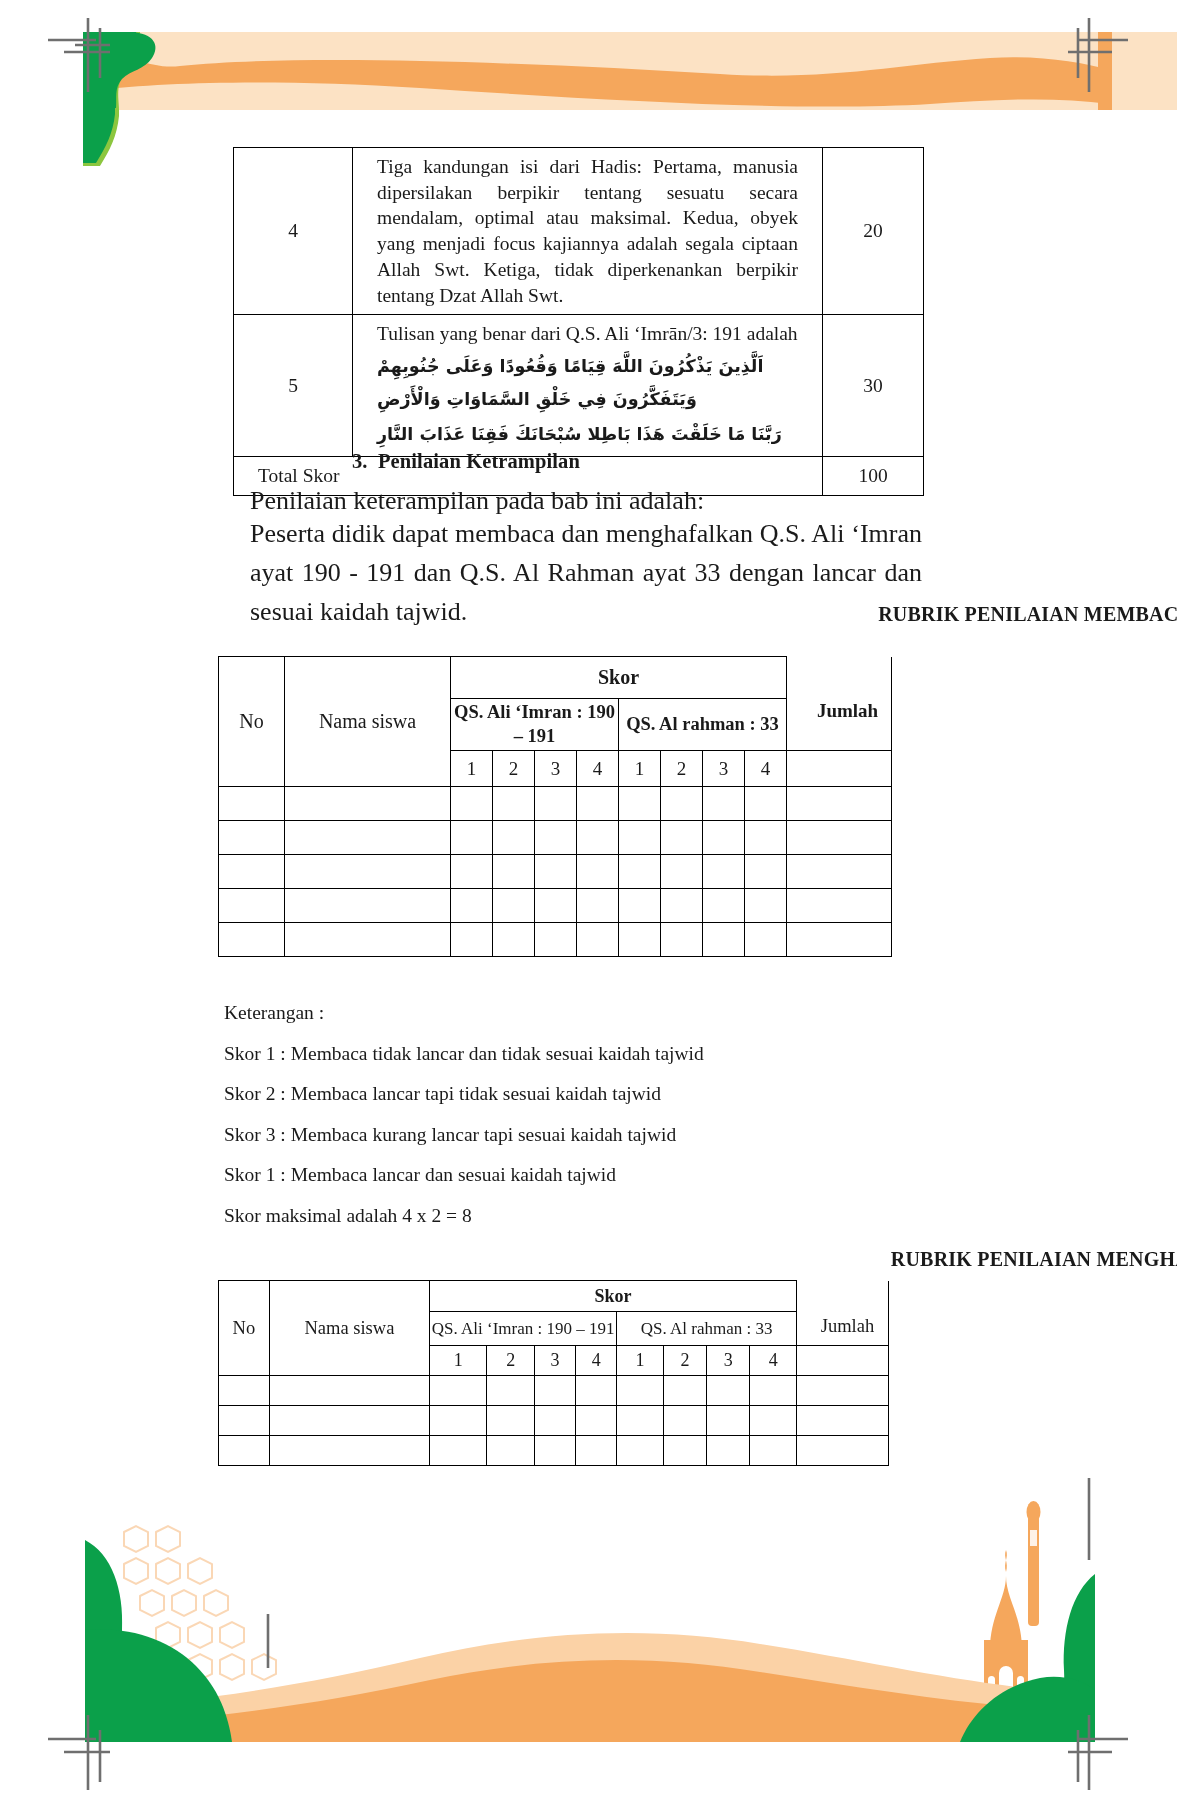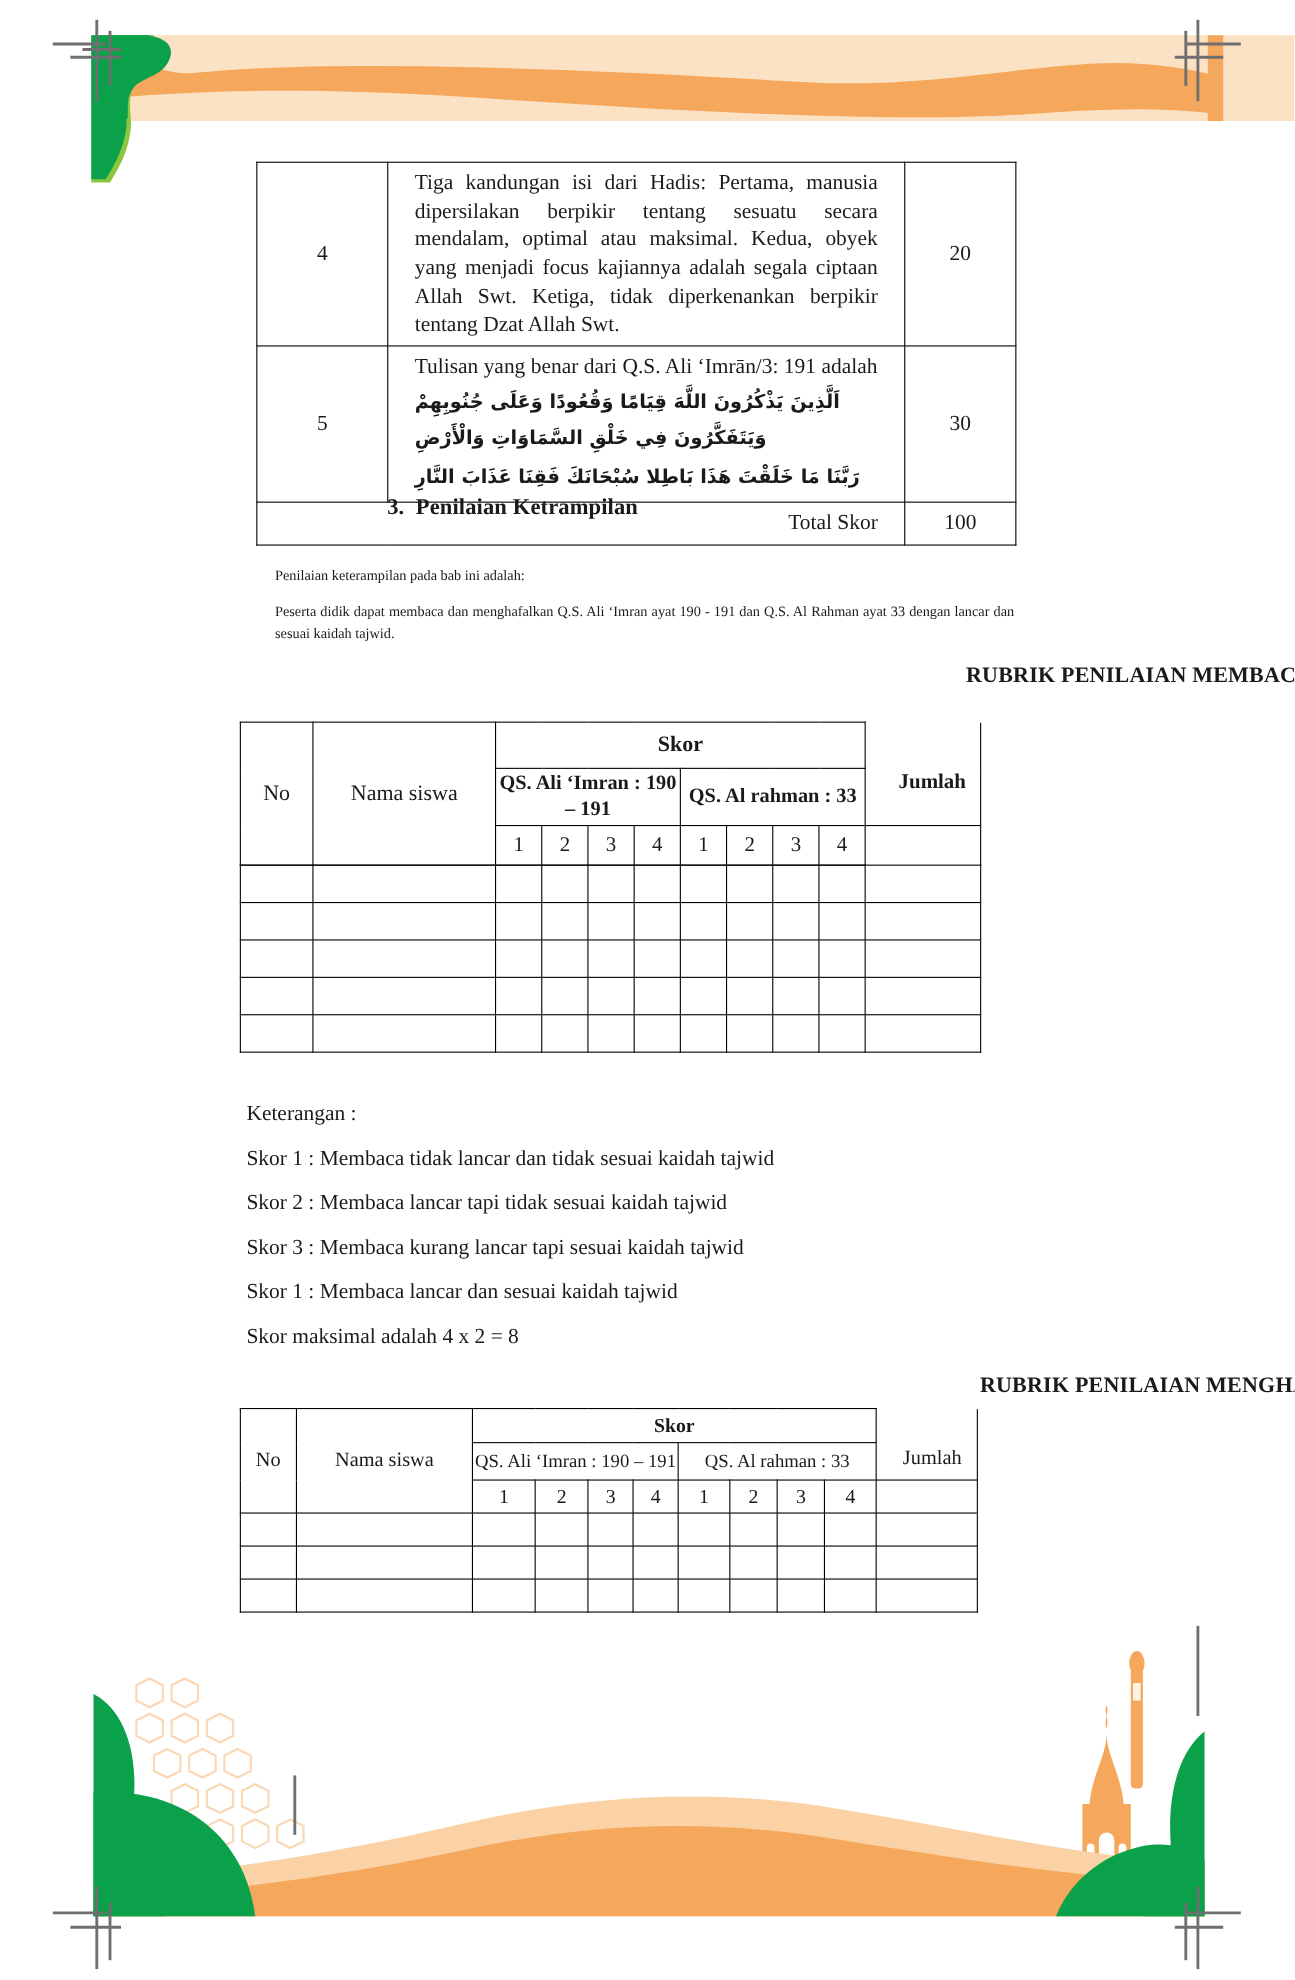--- a/index.html
+++ b/index.html
@@ -61,37 +61,36 @@
   .col-val  { width: 52px;  text-align: center; }
   .desc-arabic {
     direction: rtl;
     text-align: left;
     font-family: "DejaVu Sans", sans-serif;
     font-size: 17.5px;
     font-weight: bold;
     line-height: 1.85;
     margin-top: 3px;
   }
-  .total-cell { text-align: right; }
+  .total-cell { text-align: left; }
 
   
   .h-sub {
     position: absolute;
     font-weight: bold;
     font-size: 20.5px;
     letter-spacing: .1px;
   }
   #heading-penilaian { left: 352px; top: 450px; }
   #heading-penilaian .num { display: inline-block; width: 26px; }
 
   .para {
     position: absolute;
-    font-size: 13px;
+    font-size: 26px;
     line-height: 1.5;
-    margin-top: 32px;
   }
   #para-intro  { left: 250px; top: 481px; width: 660px; }
   #para-body   { left: 250px; top: 514px; width: 672px; text-align: justify; text-align-last: left; }
 
   .rubrik-title {
     position: absolute;
     font-weight: bold;
     font-size: 20px;
     text-align: right;
     width: 1177px;

